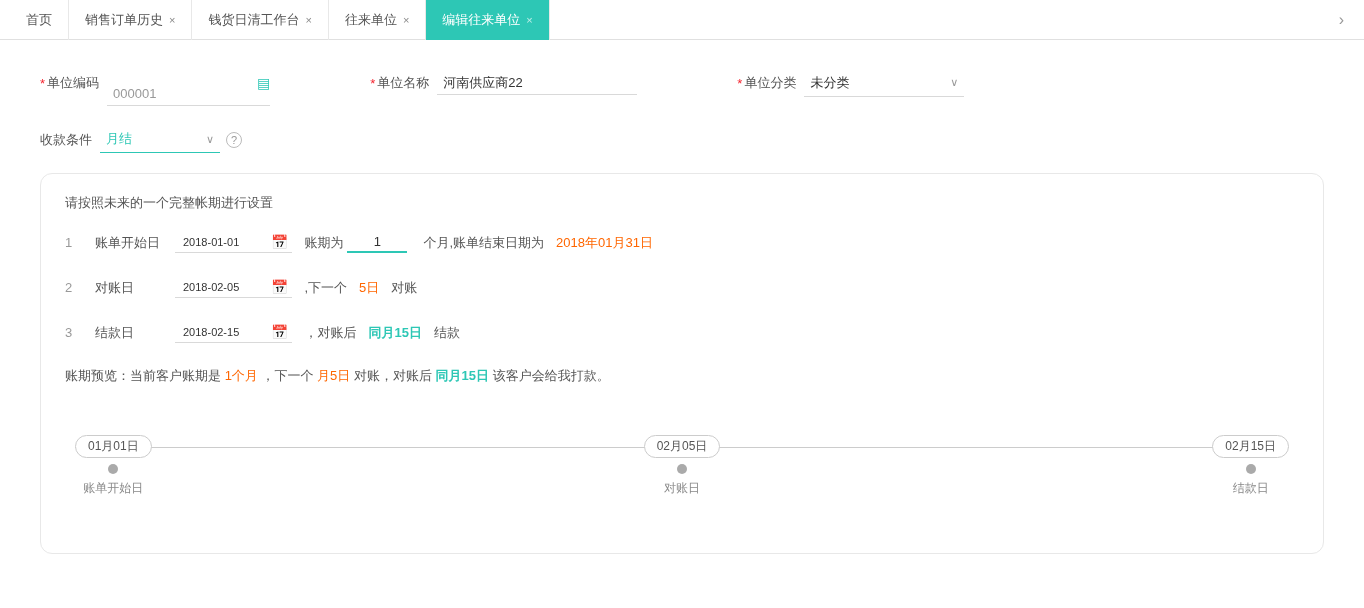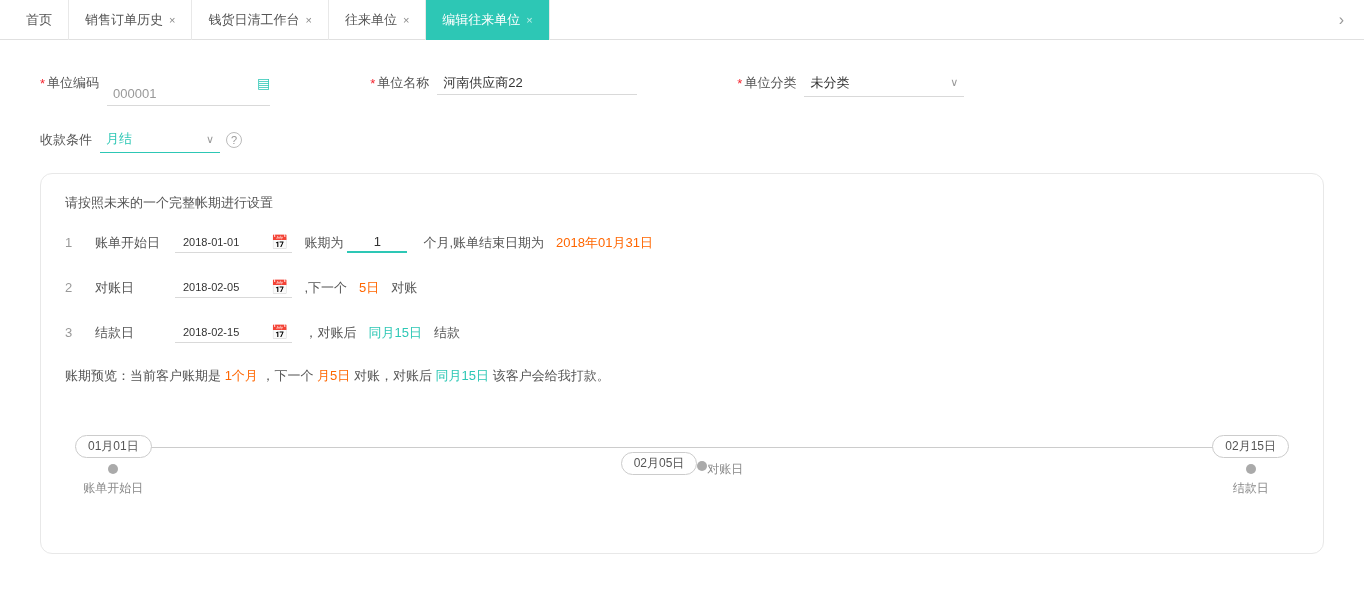--- a/index.html
+++ b/index.html
@@ -245,21 +245,21 @@
       outline: none;
       font-size: 13px;
       padding: 2px 4px;
       width: 60px;
       text-align: center;
       color: #333;
       background: transparent;
     }
 
     .highlight-orange { color: #ff6600; font-weight: 500; }
-    .highlight-teal { color: #2dc7b5; font-weight: 400; }
+    .highlight-teal { color: #2dc7b5; font-weight: 700; }
 
     
     .preview-text {
       font-size: 13px;
       color: #555;
       margin-top: 12px;
       margin-bottom: 20px;
     }
   </style>
 </head>
@@ -384,21 +384,21 @@
 
       <div style="display:flex; justify-content: space-between; align-items:center; position:relative;">
 
         <div style="display:flex; flex-direction:column; align-items:center; position:relative;">
           <div style="border:1px solid #ccc; border-radius:12px; padding:2px 12px; font-size:12px; color:#555; background:#fff; margin-bottom:6px; white-space:nowrap;">01月01日</div>
           <div style="width:10px; height:10px; border-radius:50%; background:#aaa; z-index:2;"></div>
           <div style="font-size:12px; color:#888; margin-top:6px; white-space:nowrap;">账单开始日</div>
         </div>
 
 
-        <div style="display:flex; align-items:center; position:relative;">
+        <div style="display:flex; flex-direction:column; align-items:center; position:relative;">
           <div style="border:1px solid #ccc; border-radius:12px; padding:2px 12px; font-size:12px; color:#555; background:#fff; margin-bottom:6px; white-space:nowrap;">02月05日</div>
           <div style="width:10px; height:10px; border-radius:50%; background:#aaa; z-index:2;"></div>
           <div style="font-size:12px; color:#888; margin-top:6px; white-space:nowrap;">对账日</div>
         </div>
 
         <div style="display:flex; flex-direction:column; align-items:center; position:relative;">
           <div style="border:1px solid #ccc; border-radius:12px; padding:2px 12px; font-size:12px; color:#555; background:#fff; margin-bottom:6px; white-space:nowrap;">02月15日</div>
           <div style="width:10px; height:10px; border-radius:50%; background:#aaa; z-index:2;"></div>
           <div style="font-size:12px; color:#888; margin-top:6px; white-space:nowrap;">结款日</div>
         </div>

